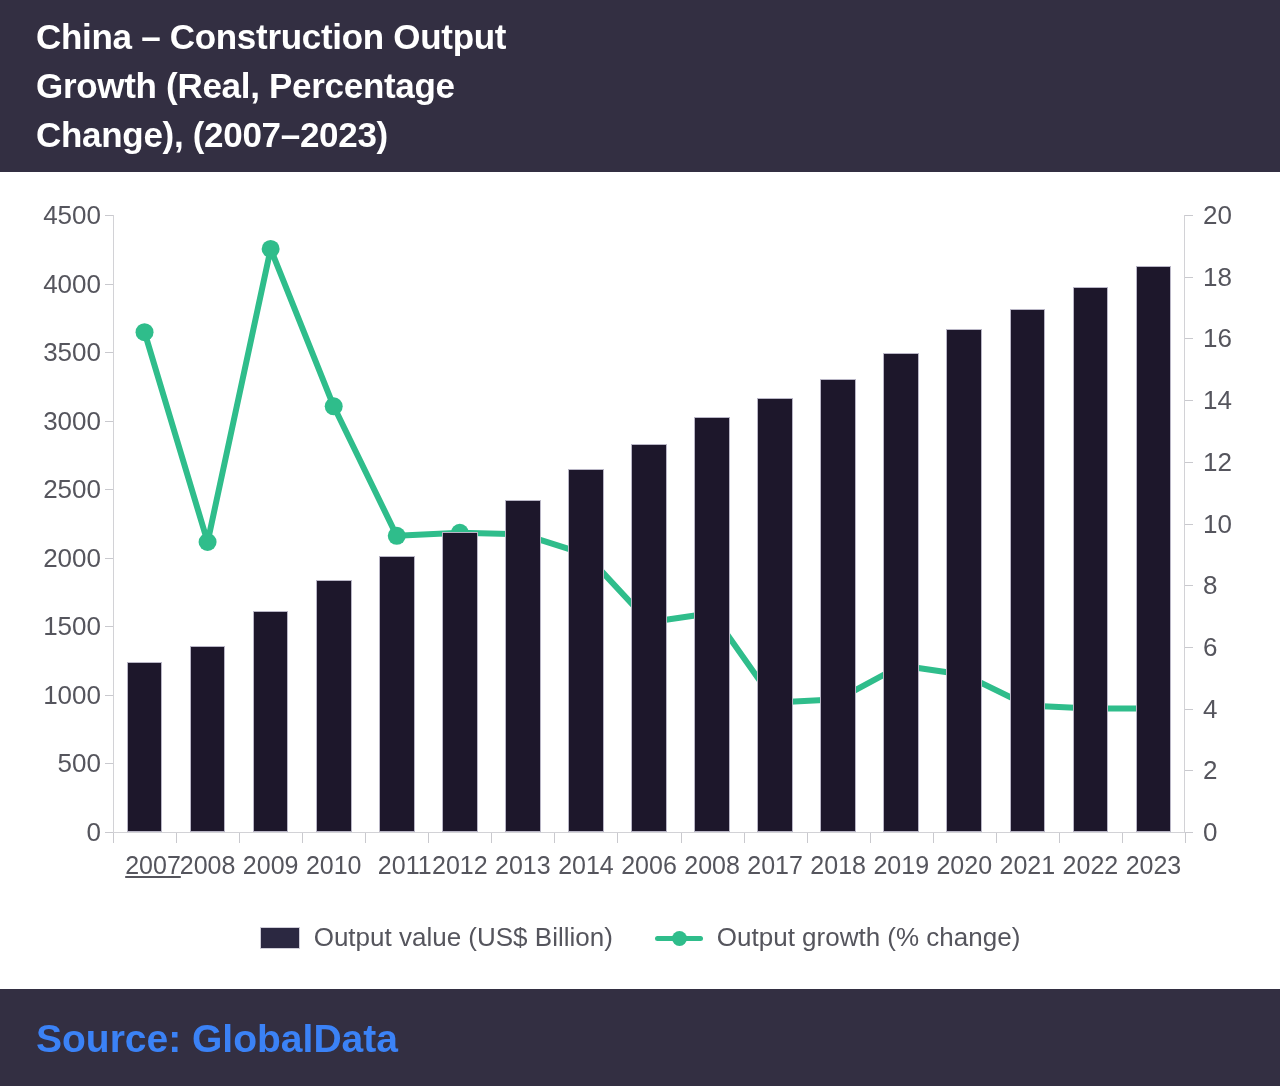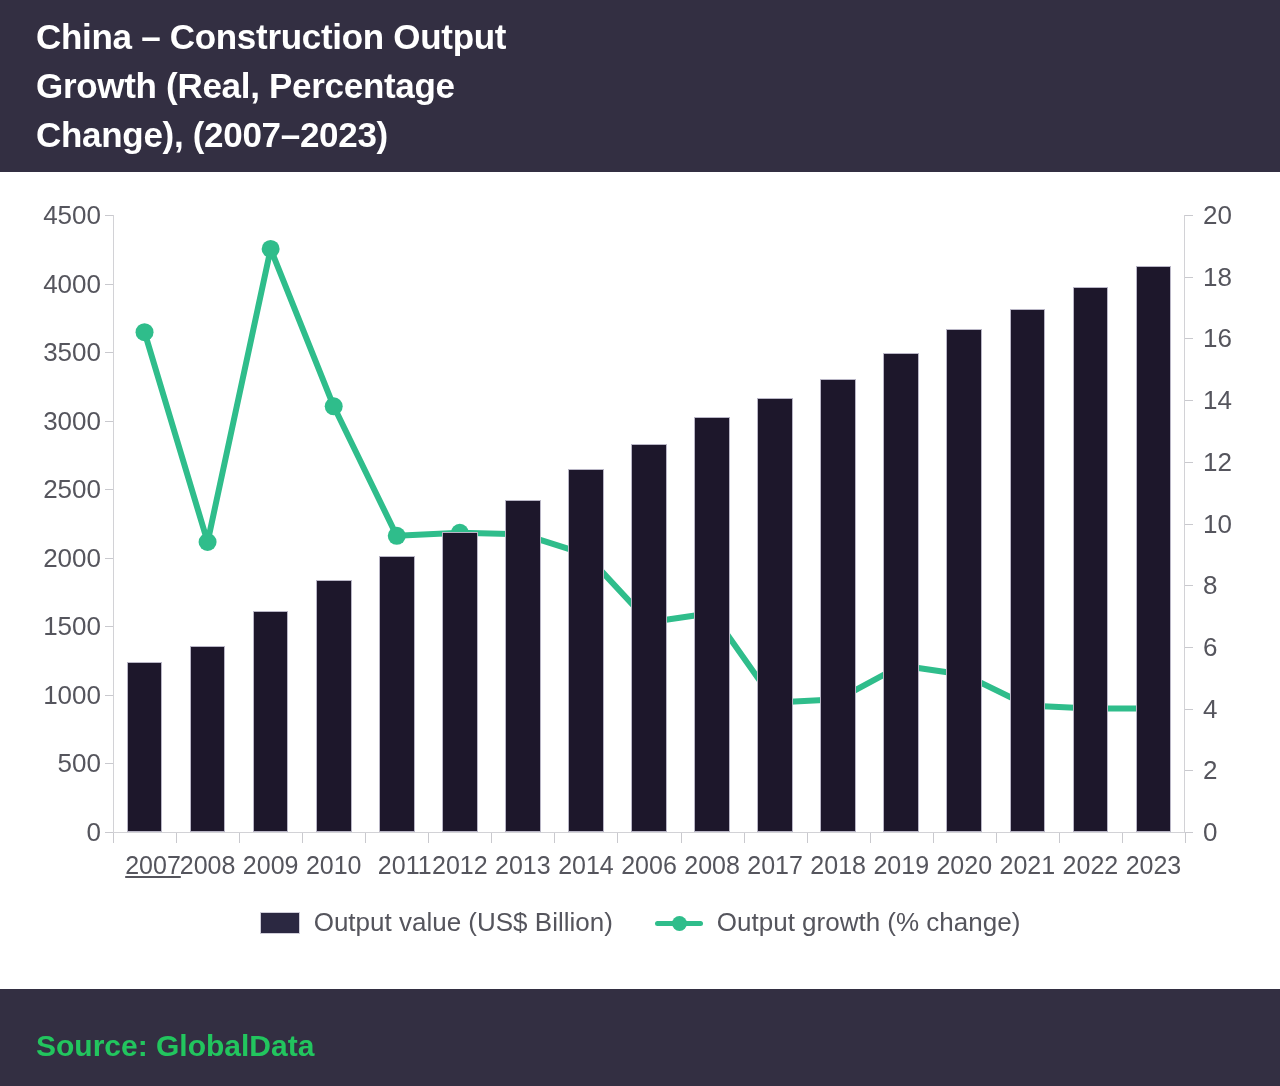--- a/index.html
+++ b/index.html
@@ -96,21 +96,21 @@
     position: absolute; left: 0; top: 0;
     width: 1072px; height: 618px;
     overflow: visible;
     pointer-events: none;
   }
 
   
   .legend {
     position: absolute; left: 0; top: 735px;
     width: 1280px; height: 46px;
-    display: flex; align-items: flex-start; justify-content: center;
+    display: flex; align-items: flex-end; justify-content: center;
     gap: 42px;
   }
   .legend-item { display: flex; align-items: center; gap: 14px; }
   .legend-swatch-bar {
     width: 40px; height: 22px; background: #2b2841; border: 1px solid #cfcdd8;
   }
   .legend-swatch-line {
     position: relative; width: 48px; height: 18px;
   }
   .legend-swatch-line .ln {
@@ -127,22 +127,22 @@
   .footer-gap {
     position: absolute; left: 0; top: 985px; width: 1280px; height: 4px;
     background: #ffffff;
   }
   .footer {
     position: absolute; left: 0; top: 989px;
     width: 1280px; height: 97px;
     background: #332f42;
   }
   .footer-text {
-    position: absolute; left: 36px; top: 40px;
-    color: #22c55e; font-size: 30px; font-weight: bold;
+    position: absolute; left: 36px; top: 28px;
+    color: #3b82f6; font-size: 39px; font-weight: bold;
     white-space: nowrap;
   }
 </style>
 </head>
 <body>
 
 <div id="page">
 
   <div class="header">
     <div class="header-title">China – Construction Output

